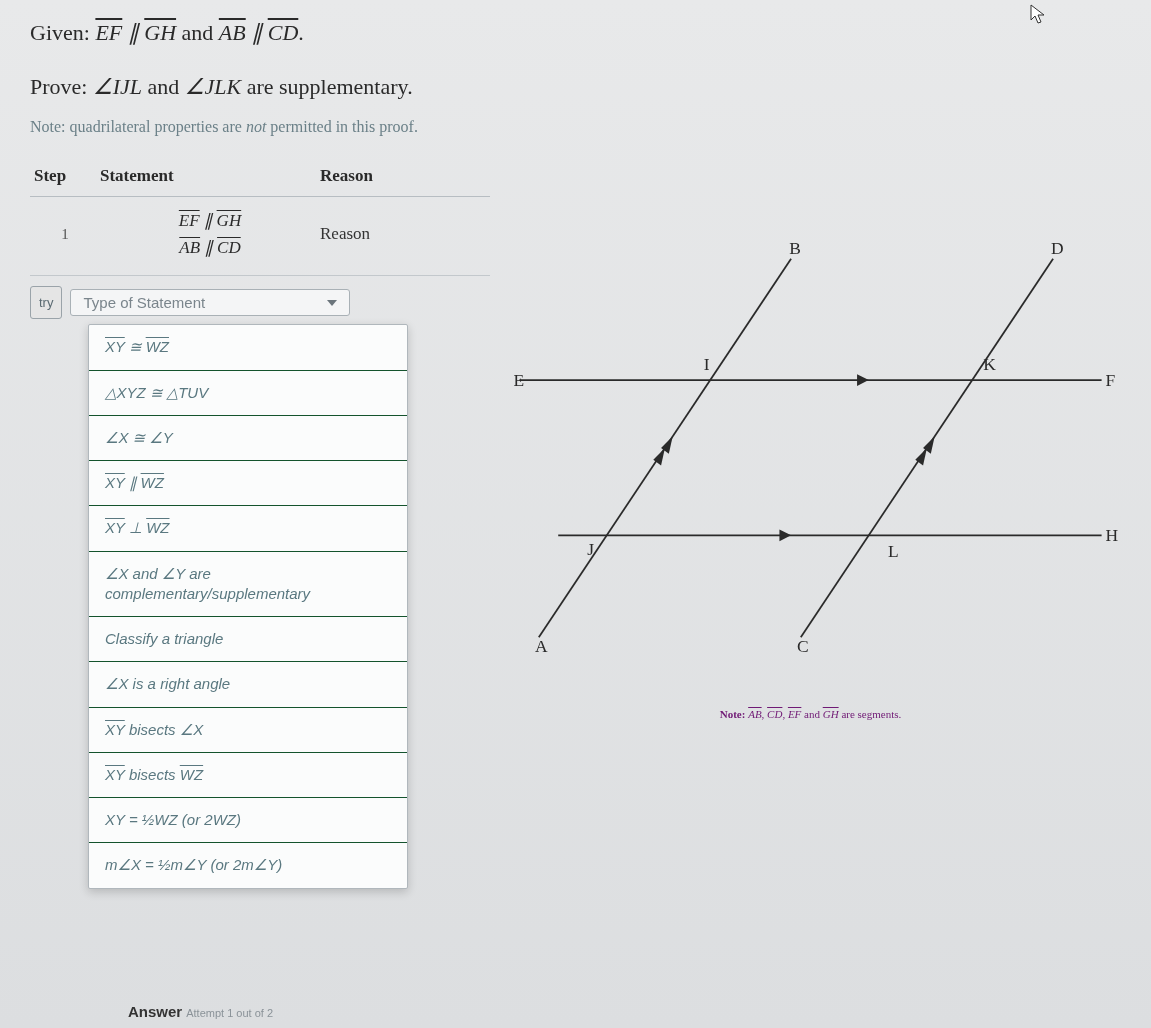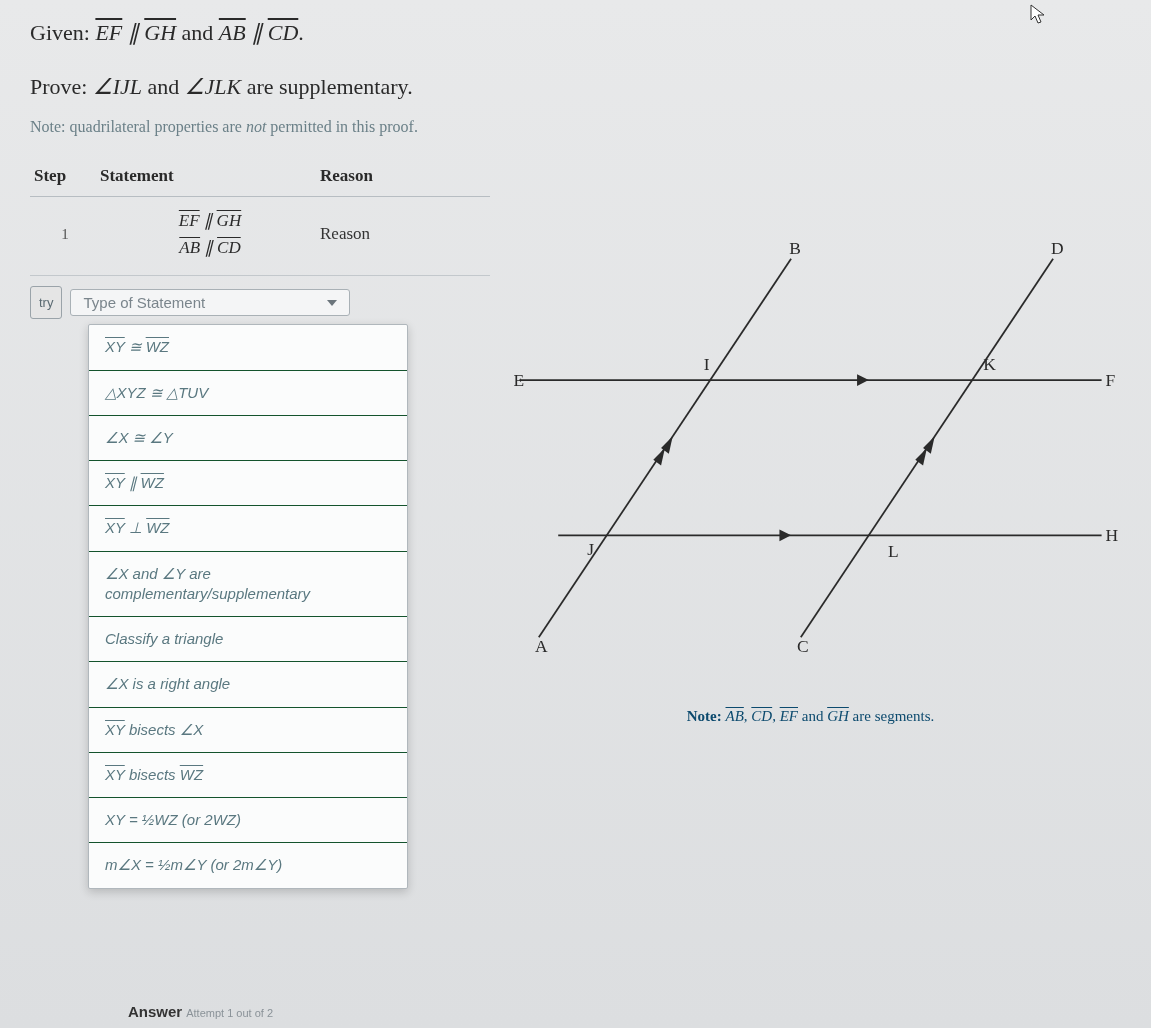--- a/index.html
+++ b/index.html
@@ -67,21 +67,21 @@
     position: absolute; left: 128px; bottom: 8px; font-size: 15px;
     font-weight: bold; color: #333; font-family: Arial, sans-serif;
   }
   .answer-sub { font-size: 11px; color: #8a9298; font-weight: normal; margin-left: 4px; }
 
   .diagram-svg { width: 100%; height: 500px; }
   .pt-label { font-family: Georgia, serif; font-size: 18px; fill: #2a2a2a; font-weight: 500; }
   .seg { stroke: #2a2a2a; stroke-width: 1.8; fill: none; }
   .arrow { fill: #2a2a2a; }
 
-  .diagram-note { text-align: center; font-size: 15px; color: #0c4a6e; margin-top: 6px; }
+  .diagram-note { text-align: center; font-size: 11px; color: #701a75; margin-top: 6px; }
   .diagram-note b { font-weight: bold; }
 
   .cursor-icon {
     position: absolute; top: 4px; right: 105px; width: 16px; height: 22px;
   }
   .math { font-family: 'Times New Roman', Georgia, serif; font-style: italic; }
 </style>
 </head>
 <body>
 

